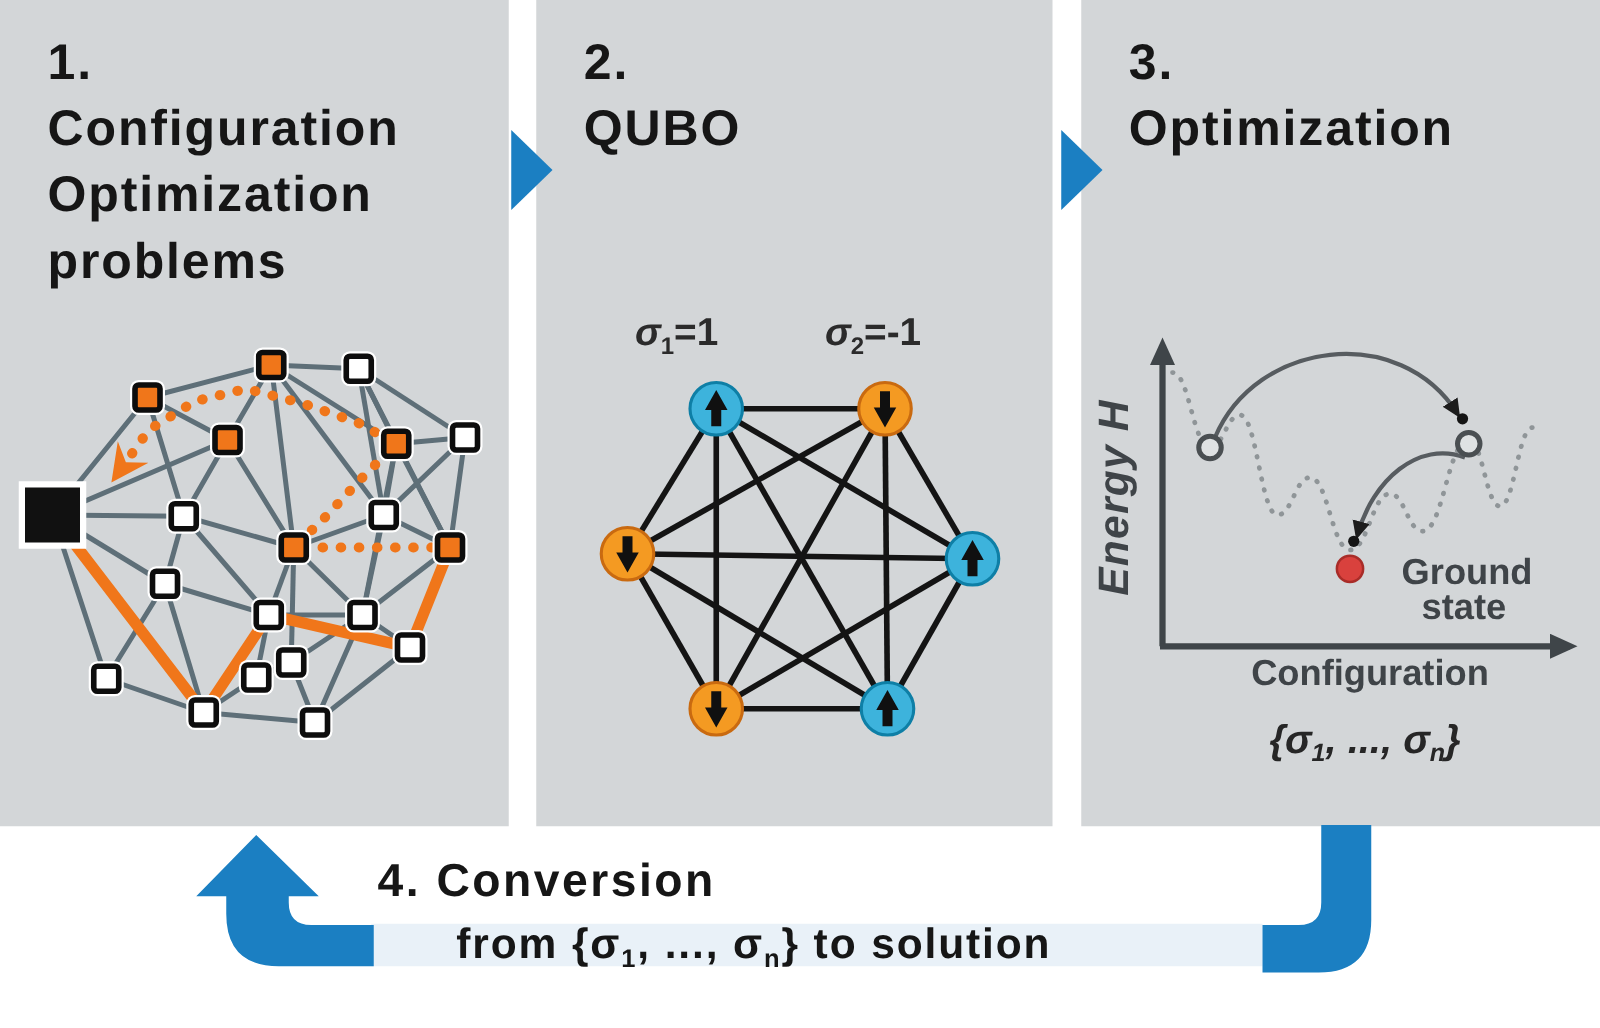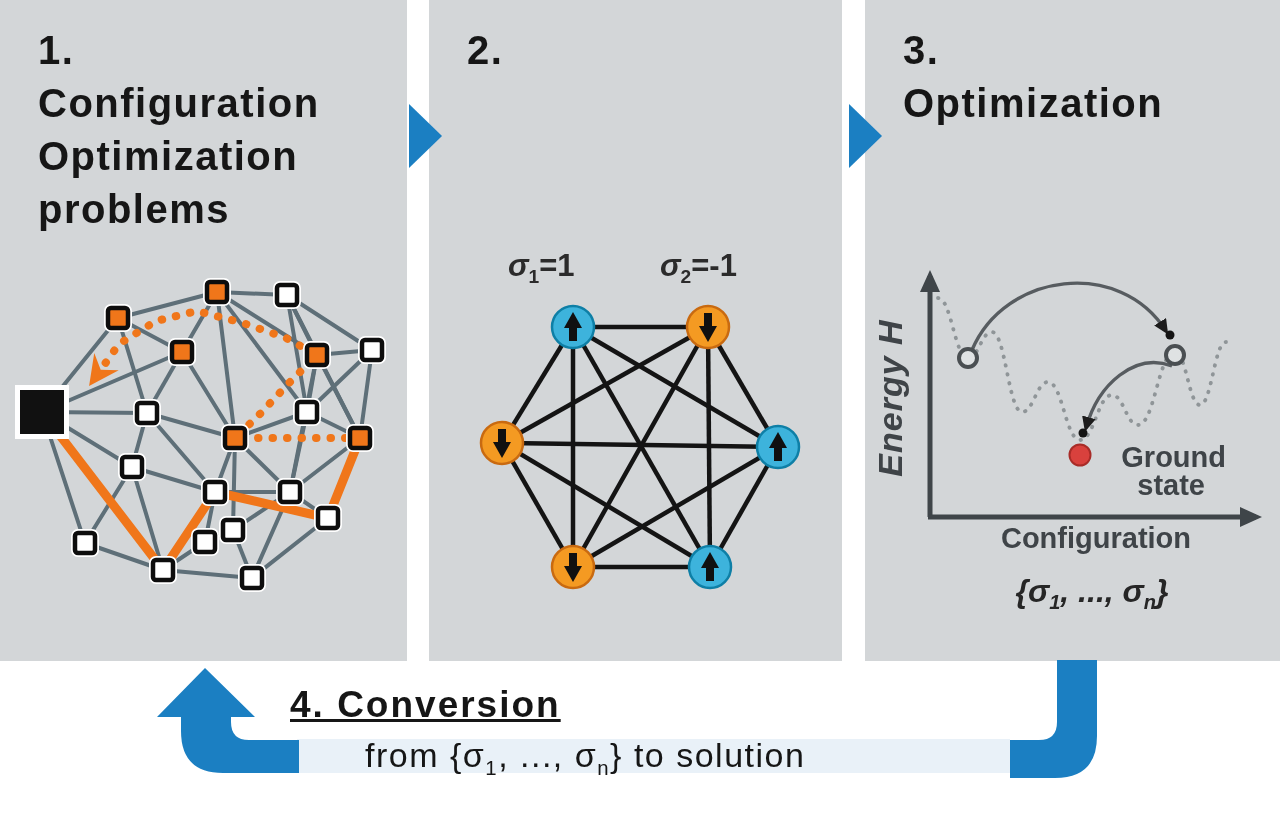--- a/index.html
+++ b/index.html
@@ -17,23 +17,23 @@
   .spin-label .it{font-style:italic;}
   .spin-label sub{font-size:0.62em;}
   .plot-label{fill:var(--label-gray,#3f4448);font-family:"Liberation Sans",sans-serif;
     font-weight:600;font-size:29px;}
   .ylab{font-style:italic;font-size:34px;letter-spacing:1px;}
   .sigma-set{fill:#262626;font-family:"Liberation Sans",sans-serif;
     font-weight:700;font-style:italic;font-size:32px;}
   .ss{font-size:20px;}
   .band{position:absolute;left:297px;top:739px;width:713px;height:34px;
     background:var(--band-blue,#e9f1f8);}
-  .step4-line1{position:absolute;left:290px;top:684px;font-weight:700;font-size:37px;
-    letter-spacing:2px;color:var(--text-dark,#161616);text-decoration:underline;}
-  .step4-line2{position:absolute;left:365px;top:736px;font-weight:400;font-size:34px;
+  .step4-line1{position:absolute;left:302px;top:684px;font-weight:700;font-size:37px;
+    letter-spacing:2px;color:var(--text-dark,#161616);}
+  .step4-line2{position:absolute;left:365px;top:736px;font-weight:700;font-size:34px;
     letter-spacing:1.5px;color:var(--text-dark,#161616);}
   .step4-line2 sub{font-size:0.6em;}
   .blue-fill{fill:var(--accent-blue,#1b7fc2);}
   .orange-fill{fill:var(--orange,#f0761a);}
 </style>
 </head>
 <body>
 
 <div class="canvas">
 
@@ -42,20 +42,21 @@
       <div>1.</div>
       <div>Configuration</div>
       <div>Optimization</div>
       <div>problems</div>
     </div>
   </div>
 
   <div class="panel" style="left:429px;width:413px">
     <div class="panel-title">
       <div>2.</div>
+      <div>QUBO</div>
     </div>
   </div>
 
   <div class="panel" style="left:865px;width:415px">
     <div class="panel-title">
       <div>3.</div>
       <div>Optimization</div>
     </div>
   </div>
 

